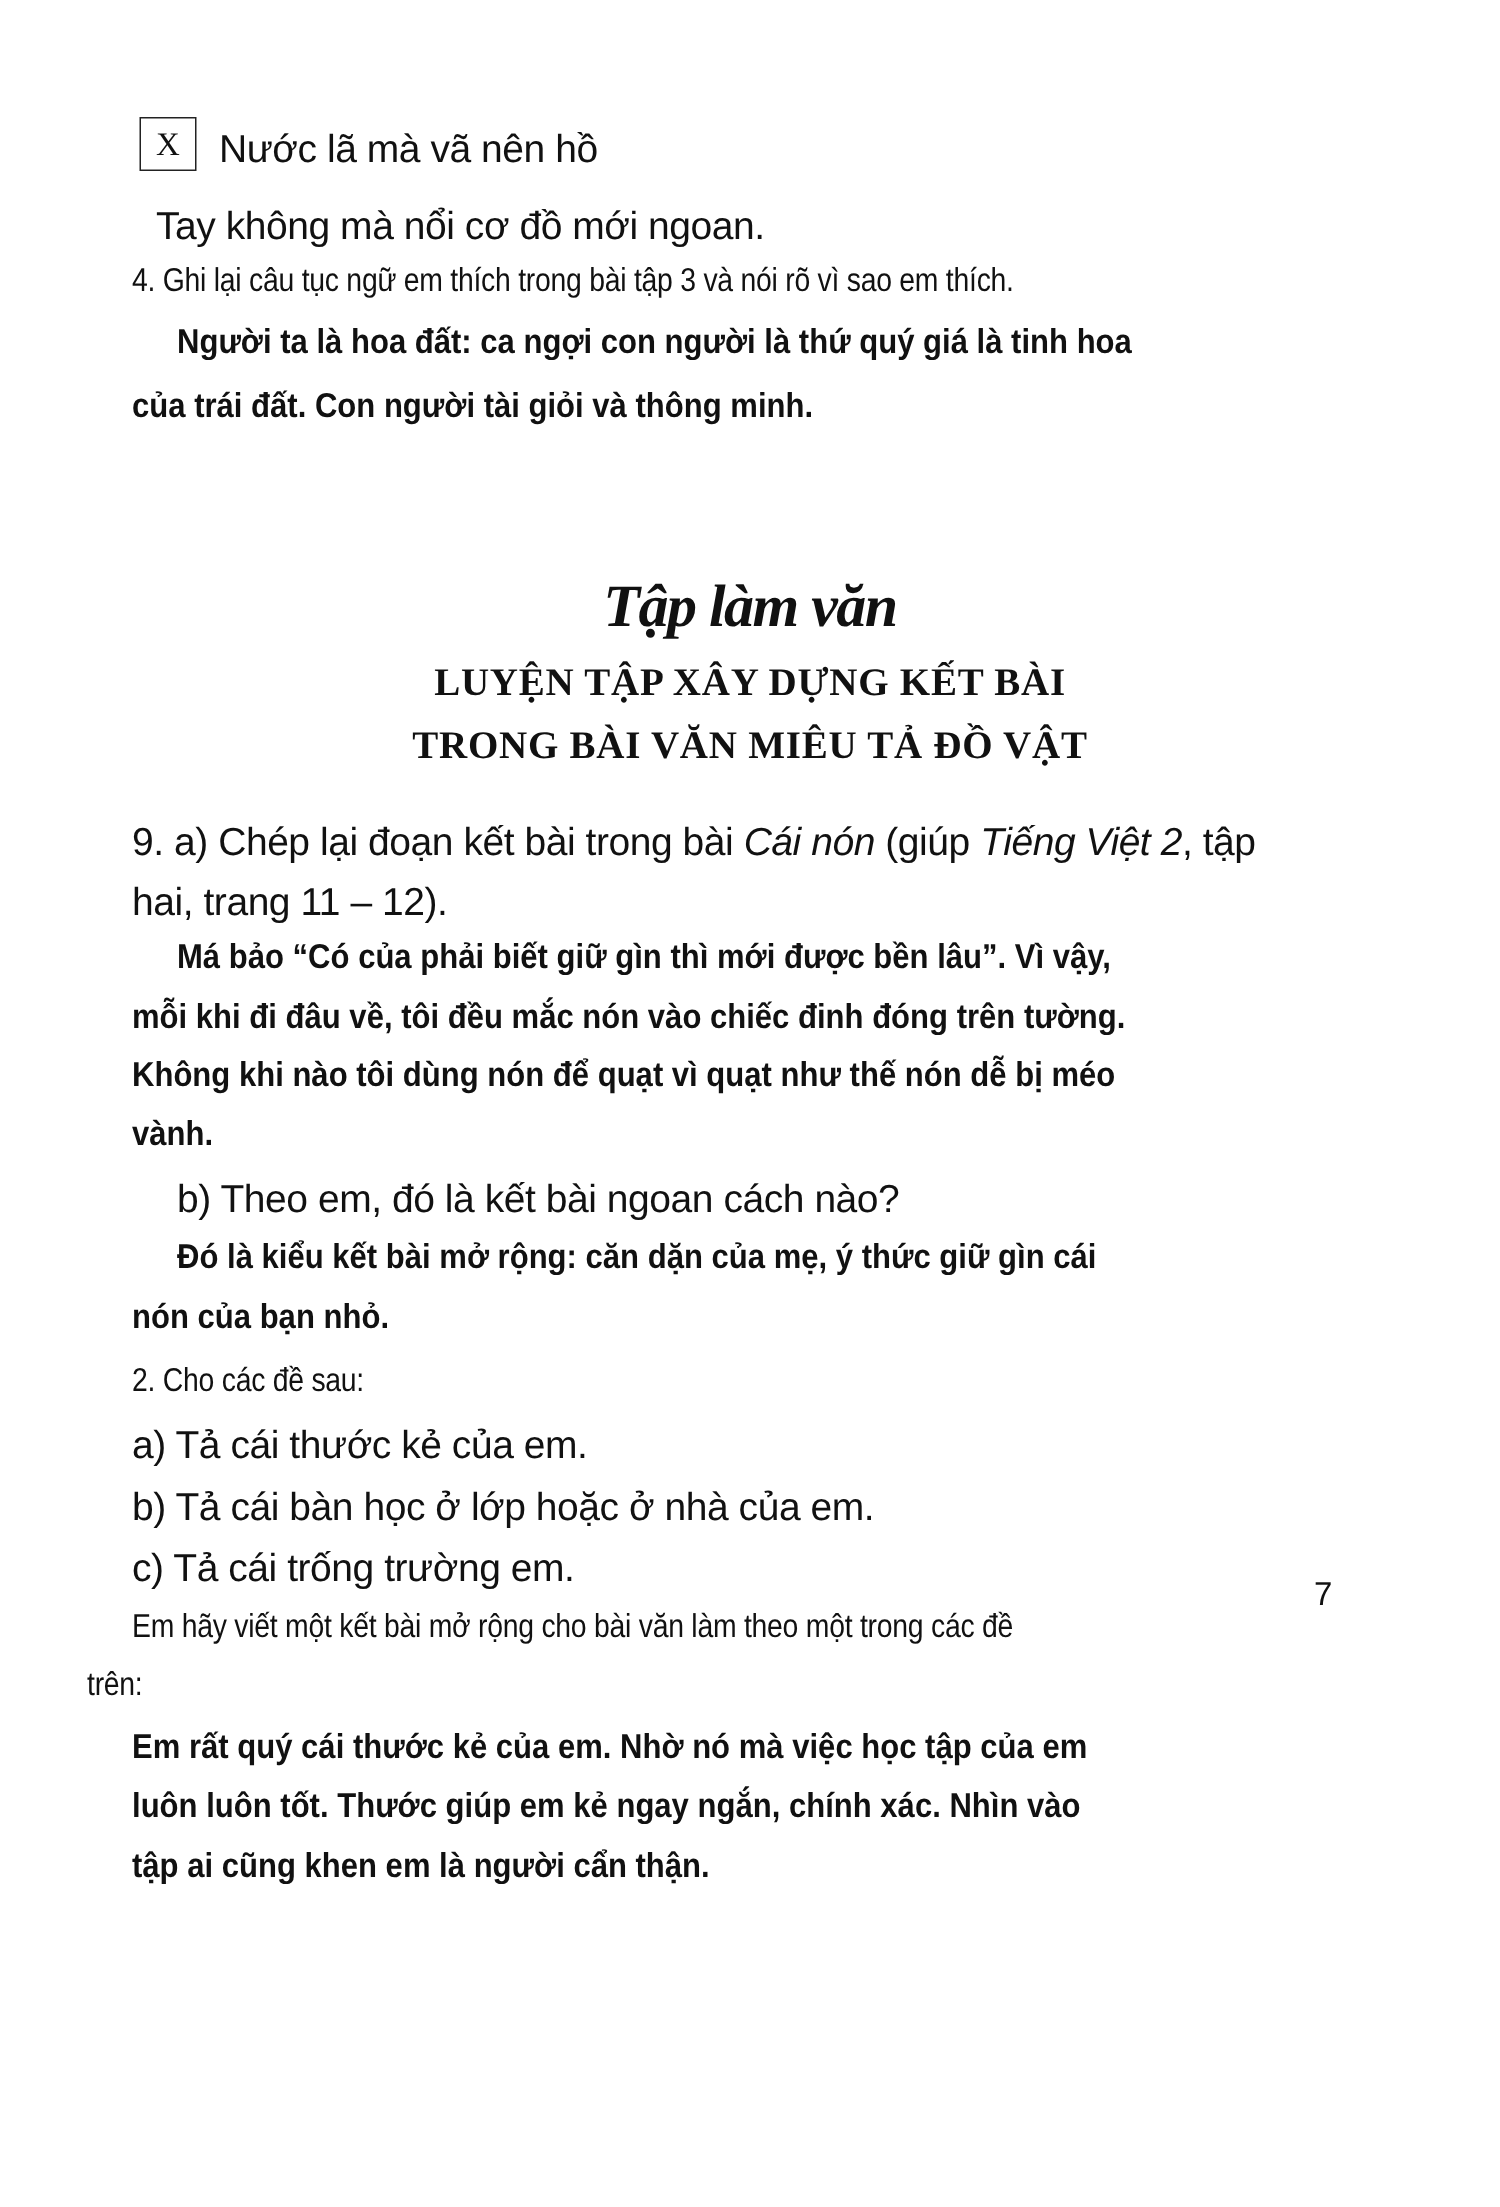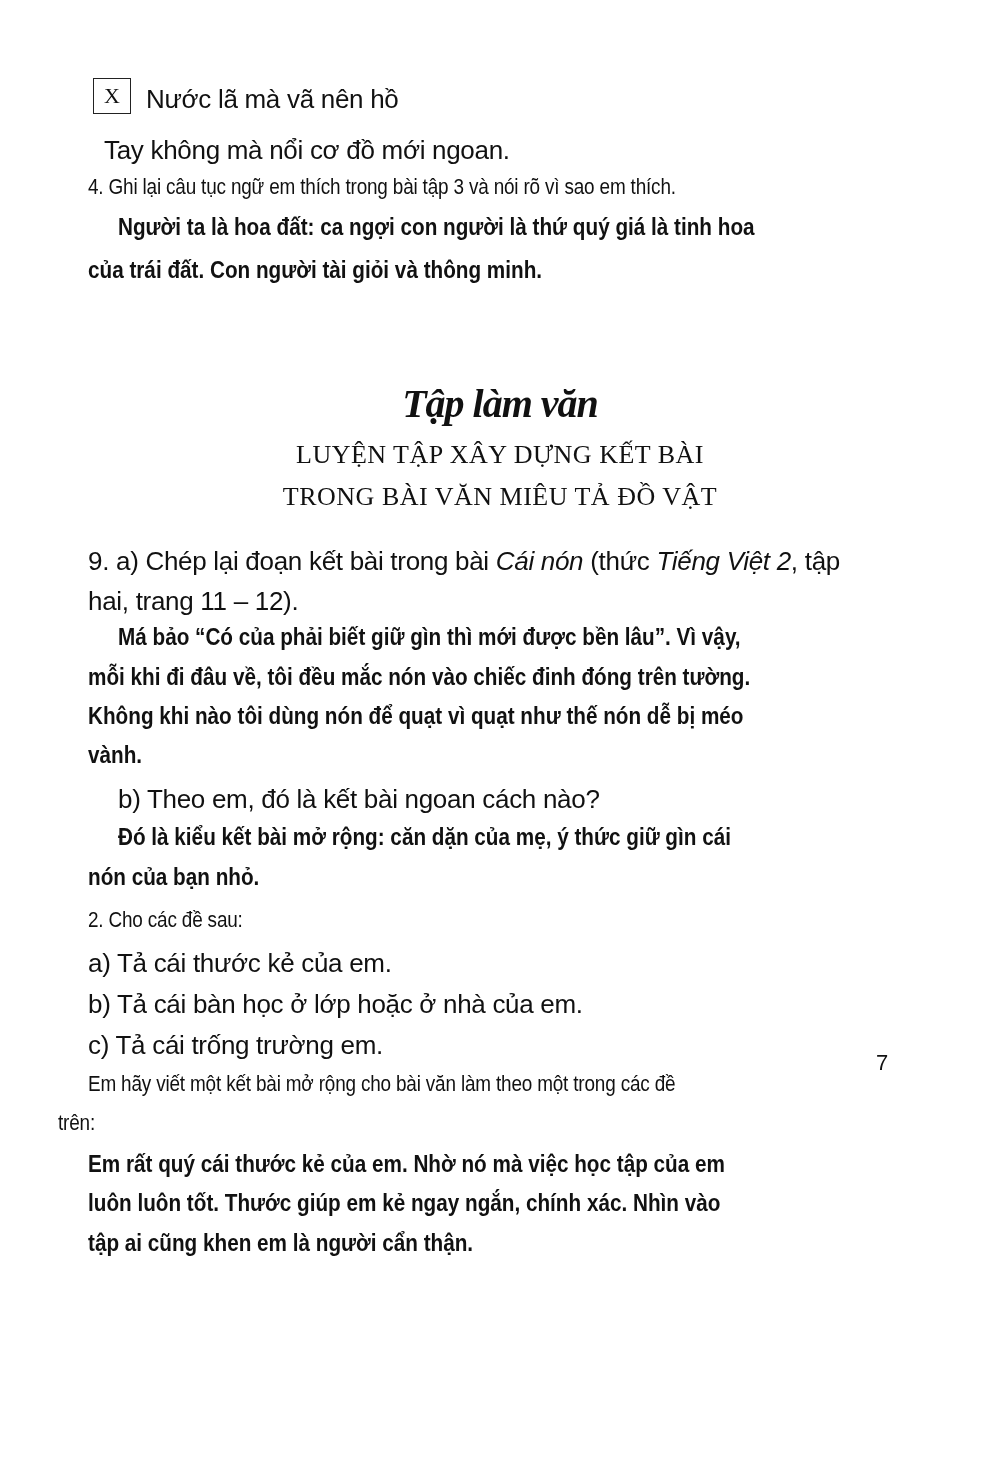--- a/index.html
+++ b/index.html
@@ -18,21 +18,21 @@
       display: flex; align-items: center; justify-content: center;
       font-family: "Liberation Serif", serif; font-size: 22px;
     }
     .script-title {
       position: absolute; left: 0; width: 1000px; top: 380px; text-align: center;
       font-family: "Liberation Serif", serif; font-style: italic; font-weight: bold;
       font-size: 40px; letter-spacing: -1px;
     }
     .heading {
       position: absolute; left: 0; width: 1000px; text-align: center;
-      font-family: "Liberation Serif", serif; font-weight: normal; font-size: 26px;
+      font-family: "Liberation Serif", serif; font-weight: bold; font-size: 26px;
       letter-spacing: 0.5px;
     }
     .page-num {
       position: absolute; left: 876px; top: 1050px; font-size: 22px;
     }
     i { font-style: italic; }
   </style>
 </head>
 <body>
 
@@ -43,21 +43,21 @@
 <div class="line reg" style="left:104px; top:135px;">Tay không mà nổi cơ đồ mới ngoan.</div>
 
 <div class="line cond" style="left:88px; top:174px;">4. Ghi lại câu tục ngữ em thích trong bài tập 3 và nói rõ vì sao em thích.</div>
 <div class="line bold" style="left:118px; top:214px;">Người ta là hoa đất: ca ngợi con người là thứ quý giá là tinh hoa</div>
 <div class="line bold" style="left:88px; top:257px;">của trái đất. Con người tài giỏi và thông minh.</div>
 
 <div class="script-title">Tập làm văn</div>
 <div class="heading" style="top:440px;">LUYỆN TẬP XÂY DỰNG KẾT BÀI</div>
 <div class="heading" style="top:482px;">TRONG BÀI VĂN MIÊU TẢ ĐỒ VẬT</div>
 
-<div class="line reg" style="left:88px; top:546px;"><span>9. a) Chép lại đoạn kết bài trong bài </span><i>Cái nón</i><span> (thức </span><i>Tiếng Việt 2</i><span>, tập</span></div>
+<div class="line reg" style="left:88px; top:546px;"><span>9. a) Chép lại đoạn kết bài trong bài </span><i>Cái nón</i><span> (giúp </span><i>Tiếng Việt 2</i><span>, tập</span></div>
 <div class="line reg" style="left:88px; top:586px;text-align:center;">hai, trang 11 – 12).</div>
 
 <div class="line bold" style="left:118px; top:624px;">Má bảo “Có của phải biết giữ gìn thì mới được bền lâu”. Vì vậy,</div>
 <div class="line bold" style="left:88px; top:664px;">mỗi khi đi đâu về, tôi đều mắc nón vào chiếc đinh đóng trên tường.</div>
 <div class="line bold" style="left:88px; top:703px;">Không khi nào tôi dùng nón để quạt vì quạt như thế nón dễ bị méo</div>
 <div class="line bold" style="left:88px; top:742px;">vành.</div>
 
 <div class="line reg" style="left:118px; top:784px;">b) Theo em, đó là kết bài ngoan cách nào?</div>
 <div class="line bold" style="left:118px; top:824px;">Đó là kiểu kết bài mở rộng: căn dặn của mẹ, ý thức giữ gìn cái</div>
 <div class="line bold" style="left:88px; top:864px;">nón của bạn nhỏ.</div>

